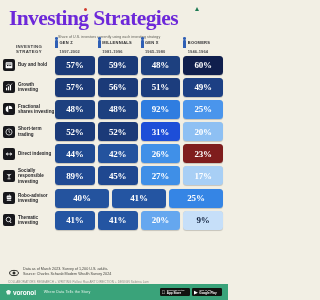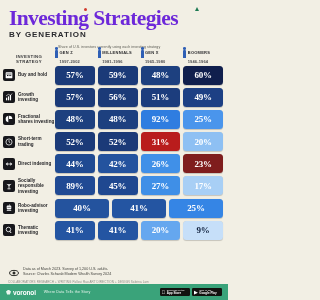--- a/index.html
+++ b/index.html
@@ -115,21 +115,20 @@
 <body>
 
 <div class="page">
 
   <div class="header">
     <div class="title">
       <span>Investing Strategies</span>
       <span class="dot-red"></span>
       <span class="tri-green"></span>
     </div>
-    <div class="subtitle">BY GENERATION</div>
   </div>
 
   <div class="table">
     <div class="caption">Share of U.S. investors currently using each investing strategy</div>
 
     <div class="thead">
       <div class="th-strategy">
         <div>INVESTING</div>
         <div>STRATEGY</div>
       </div>
@@ -228,21 +227,21 @@
               <svg width="8" height="8" viewBox="0 0 12 12">
                 <circle cx="6" cy="6" r="4.6" fill="none" stroke="#fff" stroke-width="1.1"></circle>
                 <path d="M6 3.2 V6 L8 7.2" stroke="#fff" stroke-width="1" fill="none"></path>
               </svg>
             </span>
             <span class="rname">Short-term trading</span>
           </div>
           <div class="cells">
             <div class="cell" style="background:#1b3a78">52%</div>
             <div class="cell" style="background:#1b3a78">52%</div>
-            <div class="cell" style="background:#b91c1c">31%</div>
+            <div class="cell" style="background:#1d4ed8">31%</div>
             <div class="cell" style="background:#8ec0f3">20%</div>
           </div>
         </div>
         <div class="row">
           <div class="row-label">
             <span class="ricon">
               <svg width="8" height="8" viewBox="0 0 12 12">
                 <path d="M1 6 L4 3.4 V8.6 Z" fill="#fff"></path>
                 <path d="M11 6 L8 3.4 V8.6 Z" fill="#fff"></path>
                 <rect x="4" y="5.4" width="4" height="1.2" fill="#fff"></rect>

